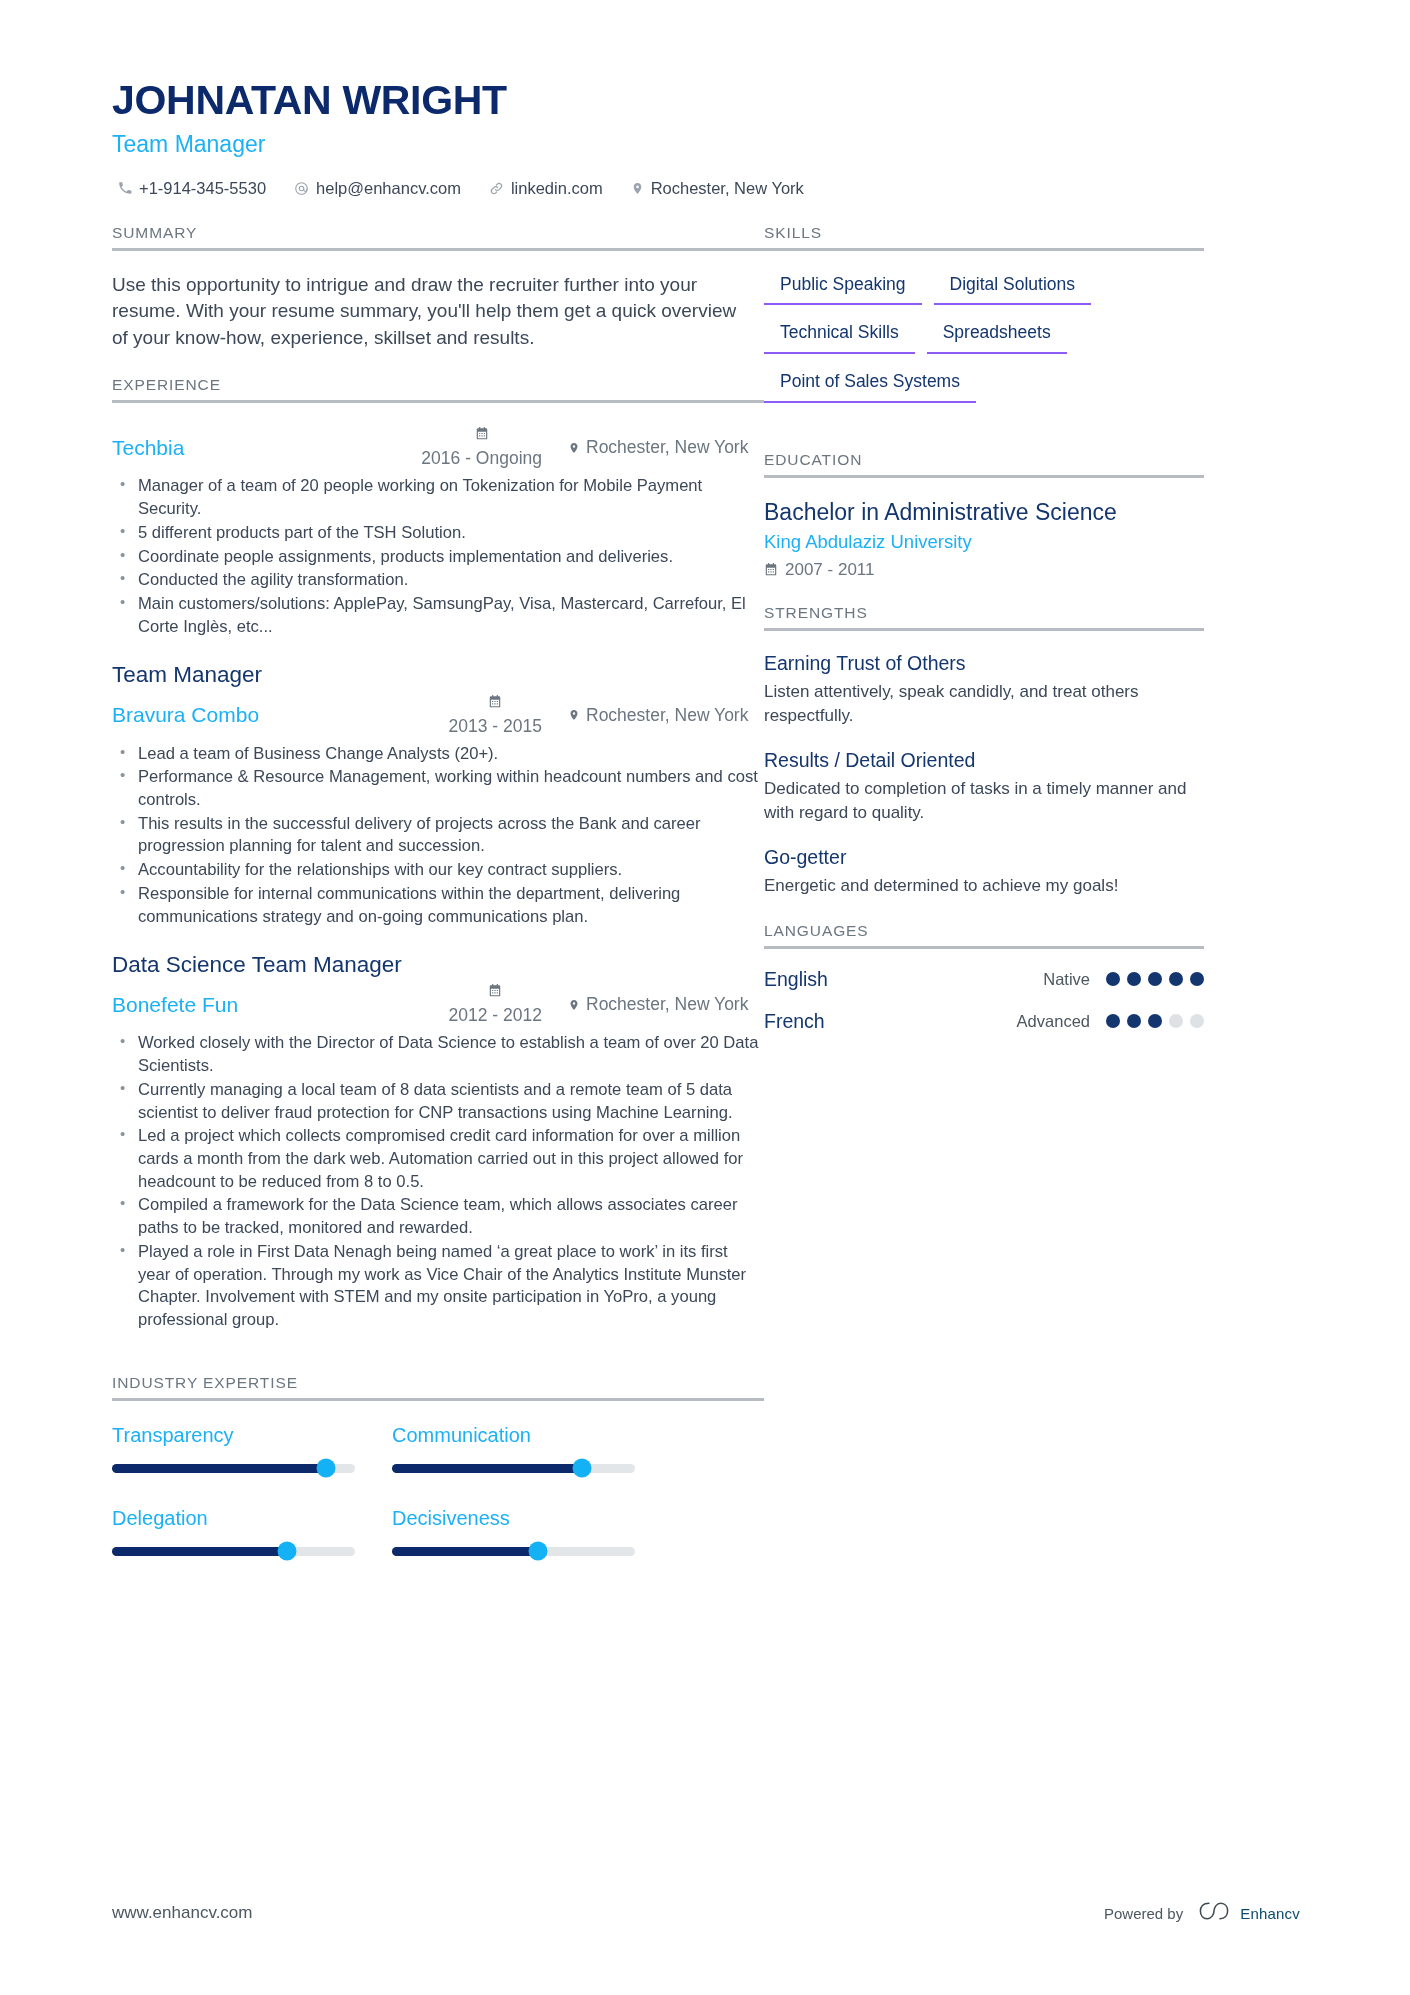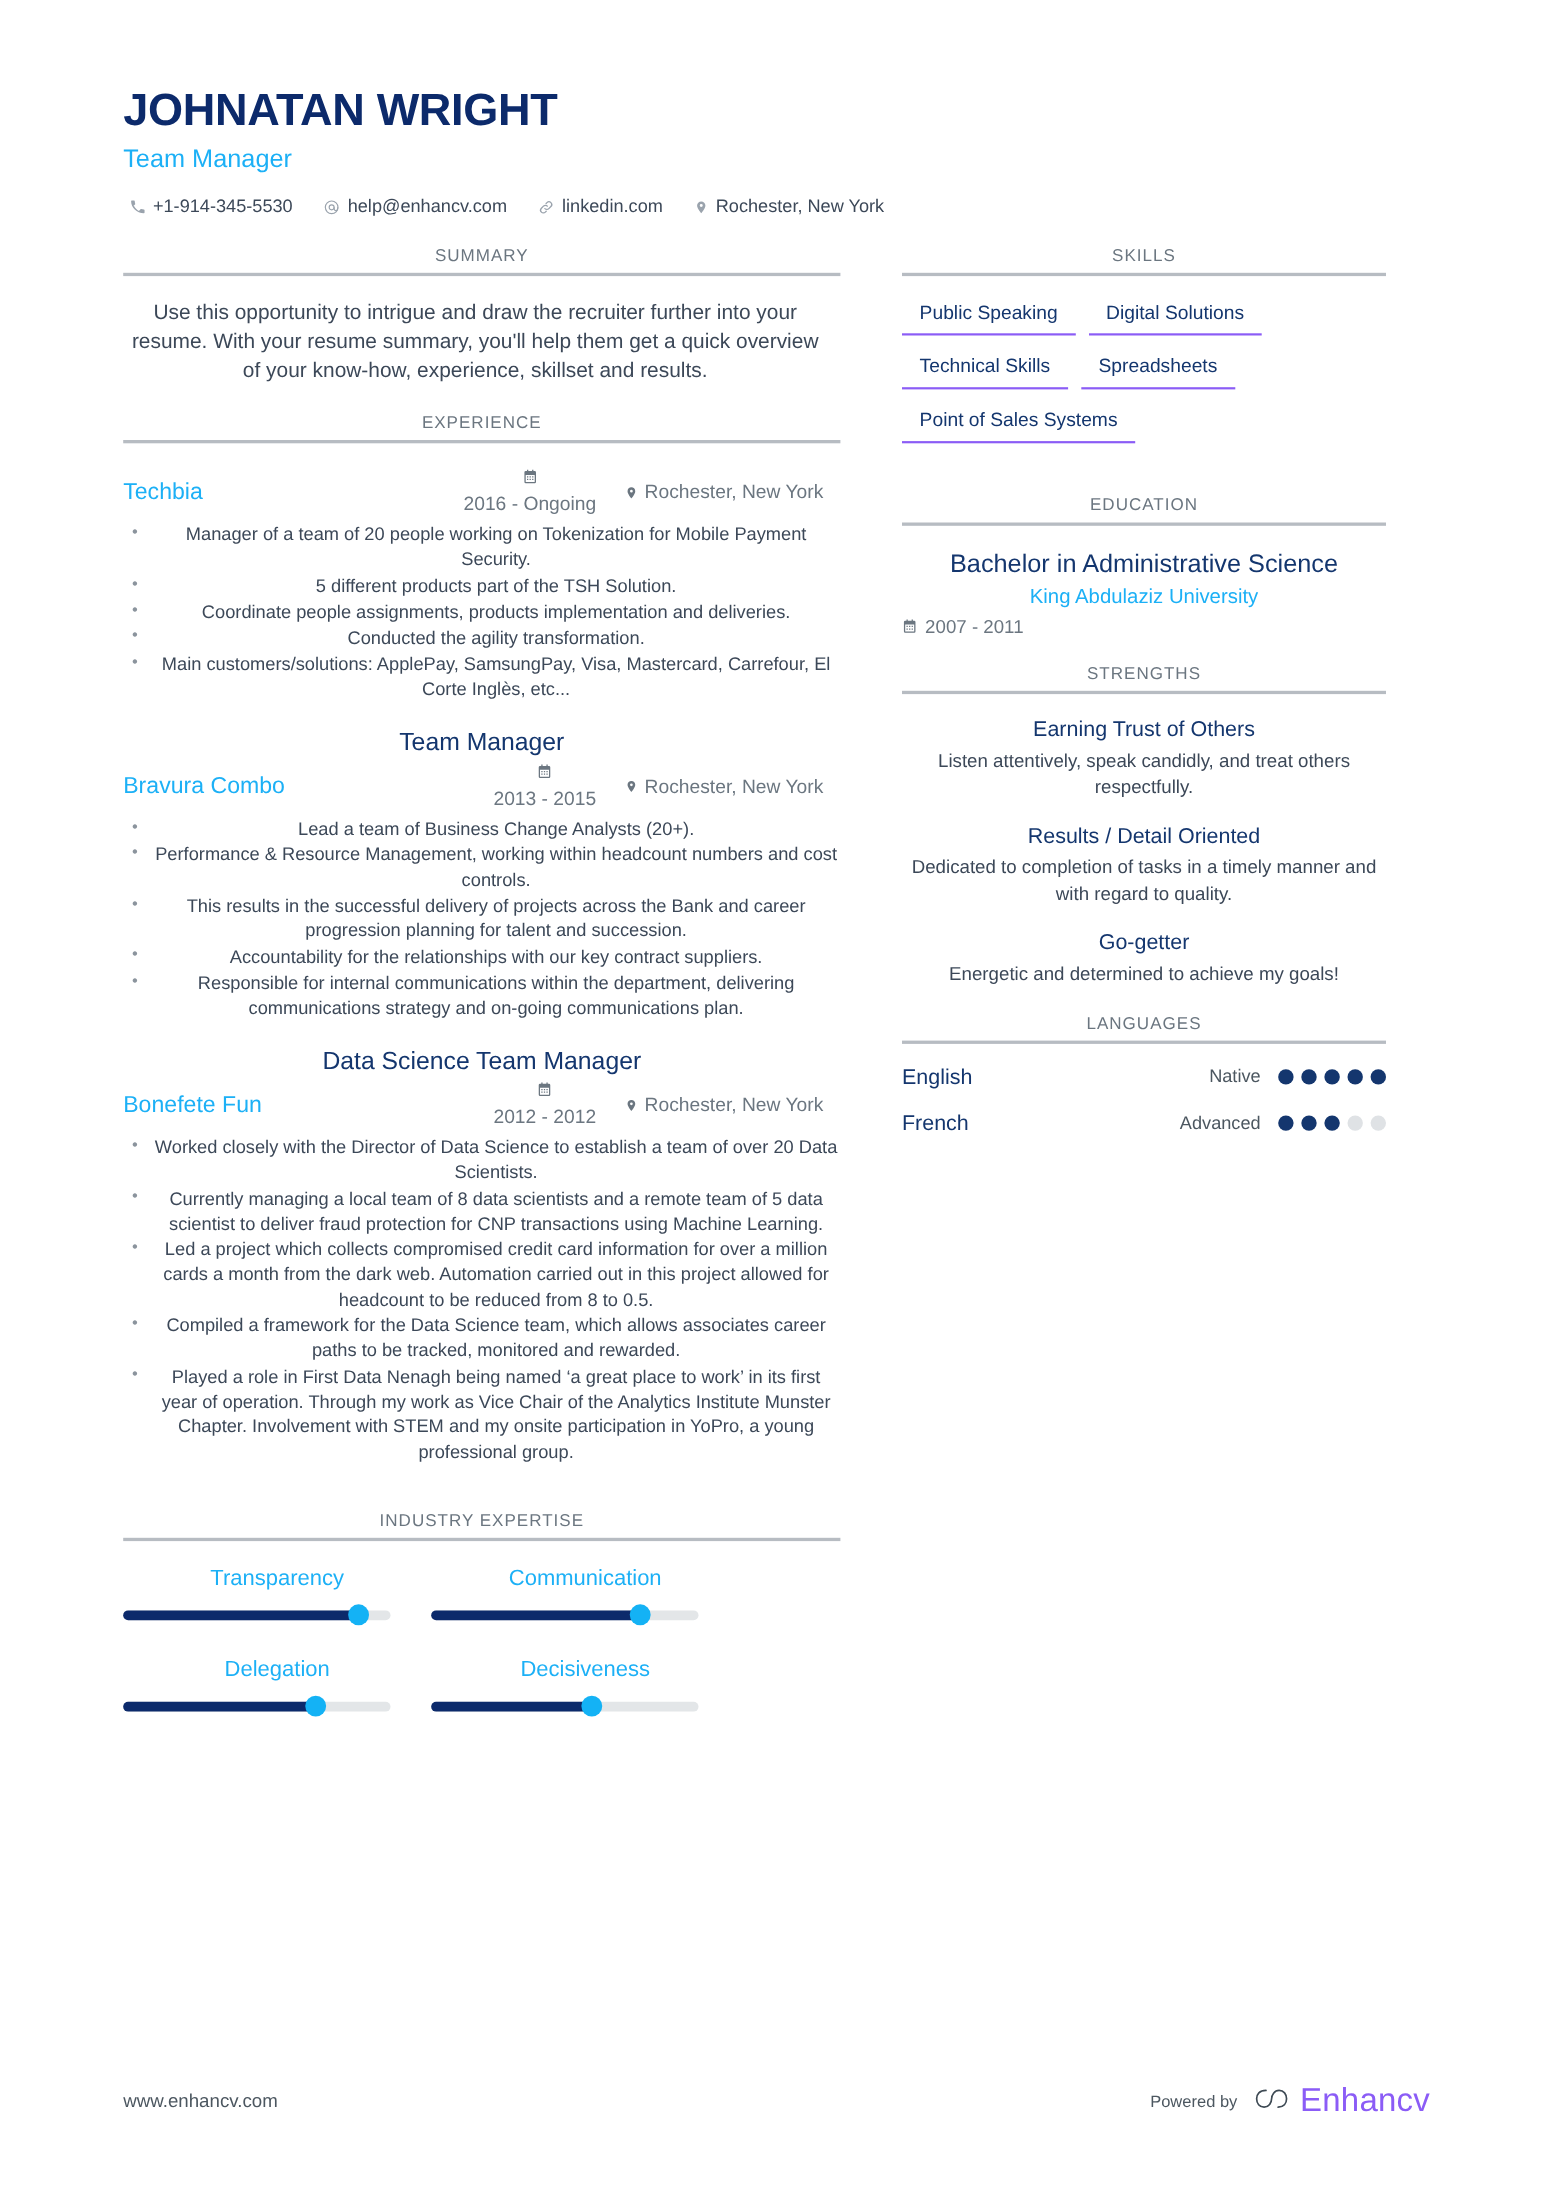--- a/index.html
+++ b/index.html
@@ -45,23 +45,21 @@
     padding-left: 6px;
   }
   .contact-item { display: flex; align-items: center; gap: 7px; white-space: nowrap; }
   .contact-item .ic { display: inline-flex; align-items: center; color: #9aa3ad; }
   .contact-item .ic svg { display: block; }
 
   
   .columns {
     display: flex;
     padding: 26px 110px 0 112px;
-    gap: 56px;
     align-items: flex-start;
-    text-align: center;
   }
   .col-left { width: 652px; flex: none; }
   .col-right { width: 440px; flex: none; }
 
   
   .section { margin-bottom: 0; }
   .sec-title {
     font-size: 15.5px;
     letter-spacing: 0.9px;
     color: #6b7680;
@@ -197,21 +195,21 @@
     left: 112px;
     right: 110px;
     bottom: 68px;
     display: flex;
     align-items: center;
   }
   .footer-url { font-size: 17px; color: #4c5760; }
   .footer-right { margin-left: auto; display: flex; align-items: center; gap: 14px; }
   .powered { font-size: 15px; color: #4c5760; }
   .brand { display: flex; align-items: center; gap: 9px; }
-  .brand-name { font-size: 30px; color: #8b5cf6; letter-spacing: 0.2px; }
+  .brand-name { font-size: 15px; color: #0c4a6e; letter-spacing: 0.2px; }
   .sp24 { height: 24px; }
 </style>
 </head>
 <body>
 
 <div class="page">
 
   <div class="header">
     <div class="full-name">JOHNATAN WRIGHT</div>
     <div class="job-title">Team Manager</div>

